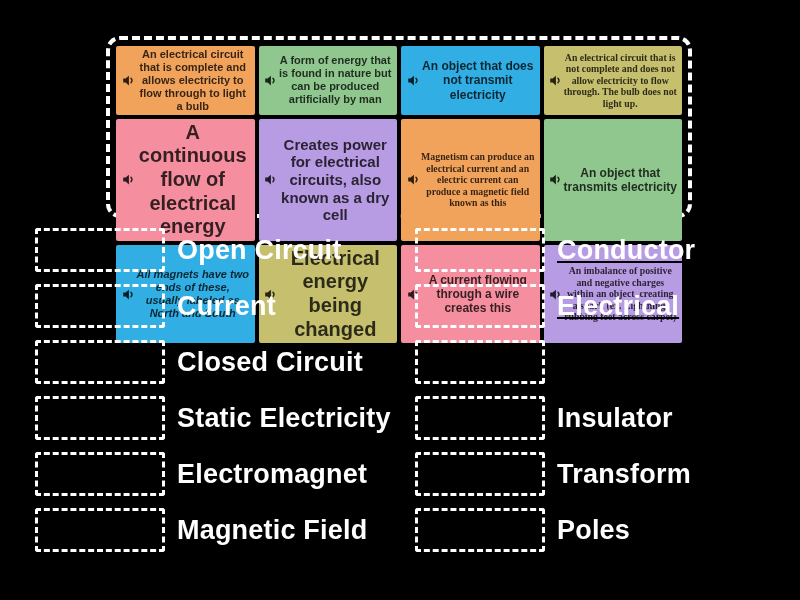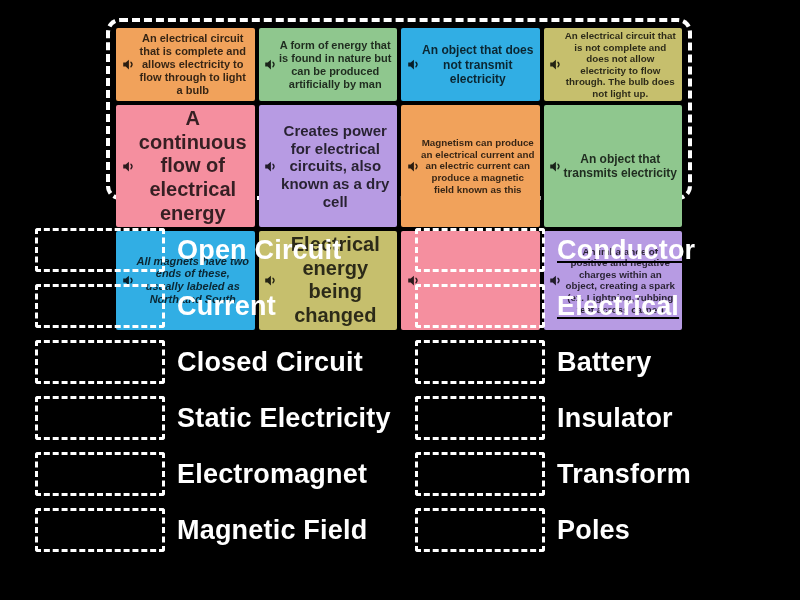--- a/index.html
+++ b/index.html
@@ -3,39 +3,39 @@
 <meta charset="utf-8">
 <style>
   html,body{margin:0;padding:0;}
   body{
     width:800px;height:600px;position:relative;overflow:hidden;
     background:#000;
     font-family:"Liberation Sans","DejaVu Sans",sans-serif;
   }
   
   .board{
-    position:absolute;left:106px;top:18px;width:586px;height:182px;
+    position:absolute;left:106px;top:36px;width:586px;height:182px;
     box-sizing:border-box;border:4px dashed #fff;border-radius:14px;
     padding:6px;background:#000;
     display:grid;grid-template-columns:repeat(4,1fr);grid-template-rows:repeat(3,1fr);
     gap:4px;
   }
   .tile{
     display:flex;align-items:center;box-sizing:border-box;
     padding:2px 5px 2px 4px;border-radius:2px;
     color:rgba(0,0,0,0.78);cursor:pointer;
   }
   .tile .icon{
     flex:none;width:16px;display:flex;align-items:center;justify-content:center;
     color:rgba(0,0,0,0.82);
   }
   .tile .txt{
     flex:1;text-align:center;font-weight:600;line-height:1.18;
   }
-  .sz-xs{font-size:9.8px;}
+  .sz-xs{font-size:9.8px;font-family:Liberation Serif, serif;}
   .sz-sm{font-size:11px;}
   .sz-md{font-size:15px;}
   .sz-lg{font-size:12px;}
   .sz-xl{font-size:20px;}
   
   .answers-col{position:absolute;display:flex;flex-direction:column;}
   .col-left{left:35px;top:228px;}
   .col-right{left:415px;top:228px;text-decoration:underline;}
   .answer-row{display:flex;align-items:center;height:44px;margin-bottom:12px;}
   .slot{
@@ -152,20 +152,21 @@
     <span class="txt sz-xl">Electrical energy being changed</span>
   </div>
 
   <div class="tile" style="background-color: rgb(245, 143, 159);">
     <span class="icon">
         <svg viewBox="0 0 16 16" width="13" height="13">
           <path d="M1.5 5.5v5h3l4 3.5v-12l-4 3.5h-3z" fill="currentColor"></path>
           <path d="M11 5.2a4 4 0 0 1 0 5.6" stroke="currentColor" stroke-width="1.6" fill="none" stroke-linecap="round"></path>
         </svg>
       </span>
+    <span class="txt sz-lg">A current flowing through a wire creates this</span>
   </div>
 
   <div class="tile" style="background-color: rgb(183, 155, 227);">
     <span class="icon">
         <svg viewBox="0 0 16 16" width="13" height="13">
           <path d="M1.5 5.5v5h3l4 3.5v-12l-4 3.5h-3z" fill="currentColor"></path>
           <path d="M11 5.2a4 4 0 0 1 0 5.6" stroke="currentColor" stroke-width="1.6" fill="none" stroke-linecap="round"></path>
         </svg>
       </span>
     <span class="txt sz-xs">An imbalance of positive and negative charges within an object, creating a spark (ex. Lightning, rubbing feet across carpet)</span>
@@ -204,21 +205,20 @@
   <div class="answer-row">
     <div class="slot"></div>
     <span class="word">Conductor</span>
   </div>
   <div class="answer-row">
     <div class="slot"></div>
     <span class="word">Electrical</span>
   </div>
   <div class="answer-row">
     <div class="slot"></div>
-    <span class="word">Battery</span>
   </div>
   <div class="answer-row">
     <div class="slot"></div>
     <span class="word">Insulator</span>
   </div>
   <div class="answer-row">
     <div class="slot"></div>
     <span class="word">Transform</span>
   </div>
   <div class="answer-row">

